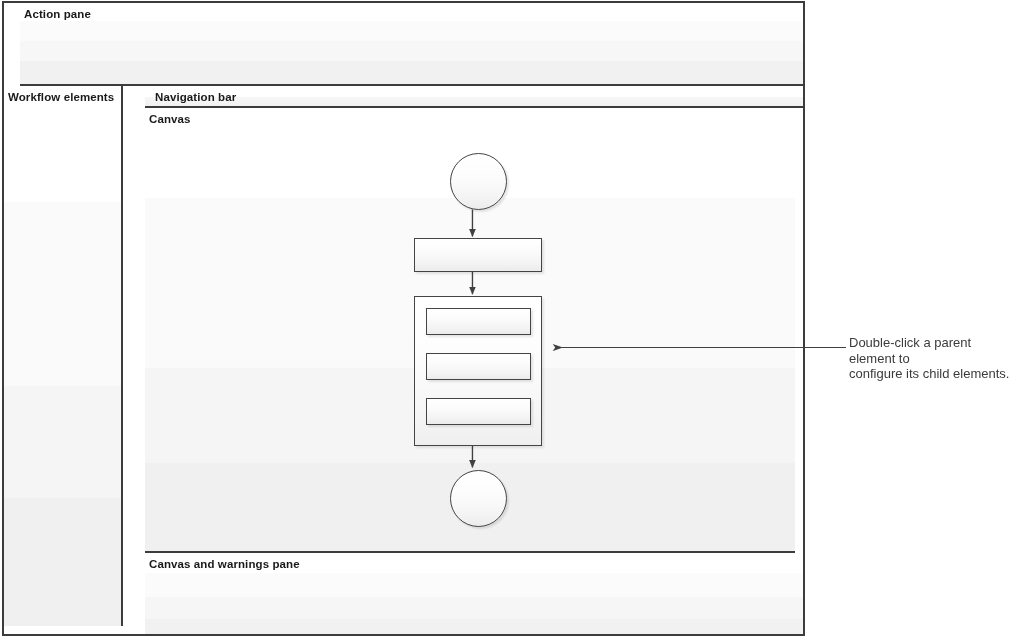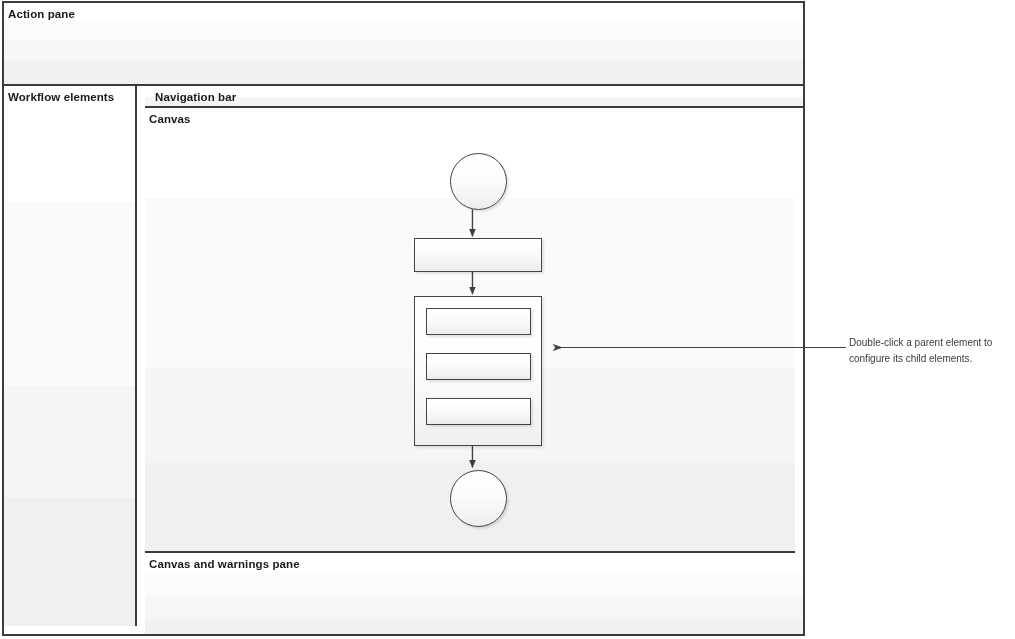--- a/index.html
+++ b/index.html
@@ -33,21 +33,21 @@
     color: #1a1a1a;
     letter-spacing: 0.1px;
     line-height: 1;
     position: absolute;
     white-space: nowrap;
   }
 
   
   #action-pane {
     position: absolute;
-    left: 0;
+    left: 16px;
     top: 0;
     right: 0;
     height: 83px;
     box-sizing: border-box;
     border-bottom: 2px solid #3c3c3c;
     background:
       linear-gradient(to bottom,
         #ffffff 0px, #ffffff 18px,
         #fbfbfb 18px, #fbfbfb 38px,
         #f7f7f7 38px, #f7f7f7 58px,
@@ -62,21 +62,21 @@
     top: 83px;
     right: 0;
     bottom: 0;
   }
 
   
   #workflow-elements-pane {
     position: absolute;
     left: 0;
     top: 0;
-    width: 133px;
+    width: 119px;
     bottom: 8px;
     box-sizing: border-box;
     border-right: 2px solid #3c3c3c;
     background:
       linear-gradient(to bottom,
         #ffffff 0px, #ffffff 116px,
         #fafafa 116px, #fafafa 300px,
         #f5f5f5 300px, #f5f5f5 412px,
         #f0f0f0 412px, #f0f0f0 552px);
   }
@@ -189,21 +189,21 @@
     z-index: 2;
     pointer-events: none;
   }
 
   
   #annotation-callout {
     position: absolute;
     left: 849px;
     top: 335px;
     width: 166px;
-    font-size: 10px;
+    font-size: 13px;
     line-height: 15.5px;
     color: #3b3b3b;
   }
   #annotation-leader {
     position: absolute;
     left: 550px;
     top: 330px;
     width: 310px;
     height: 36px;
     pointer-events: none;

